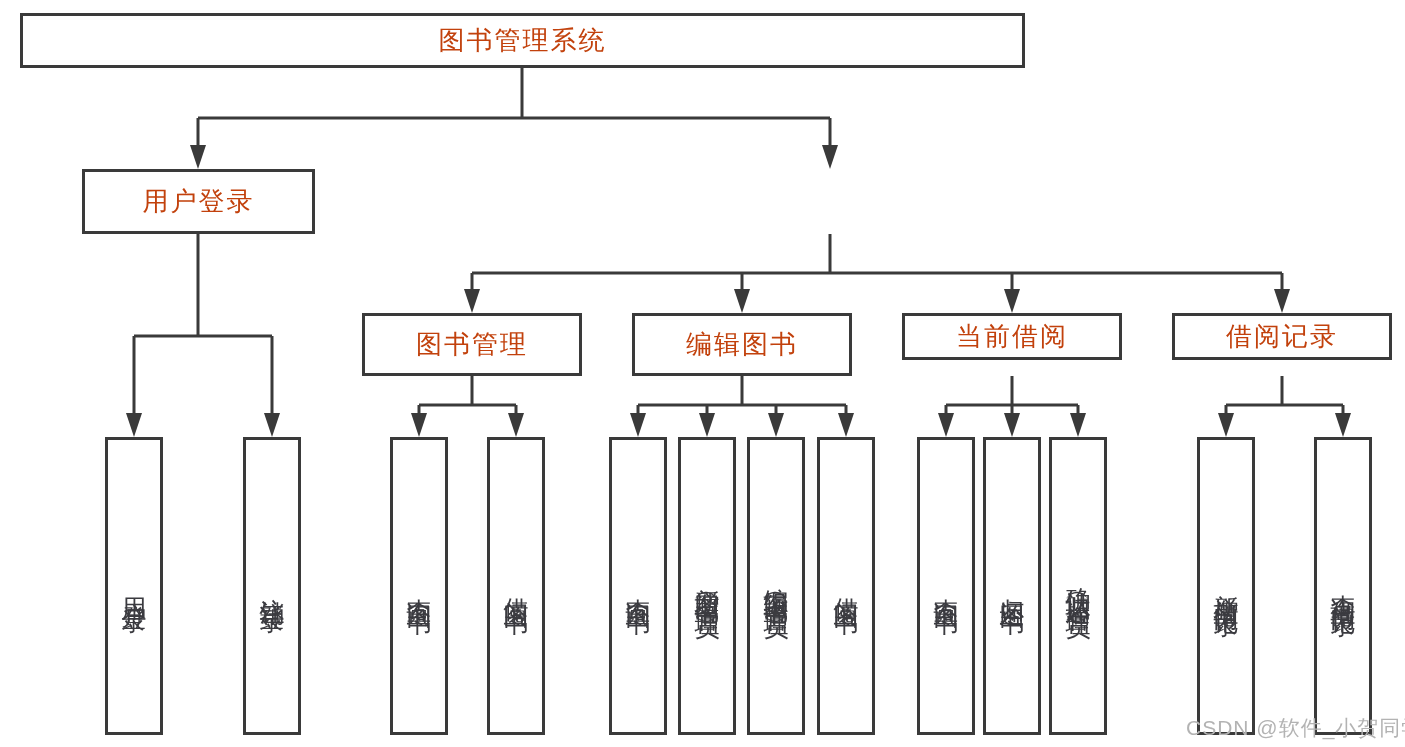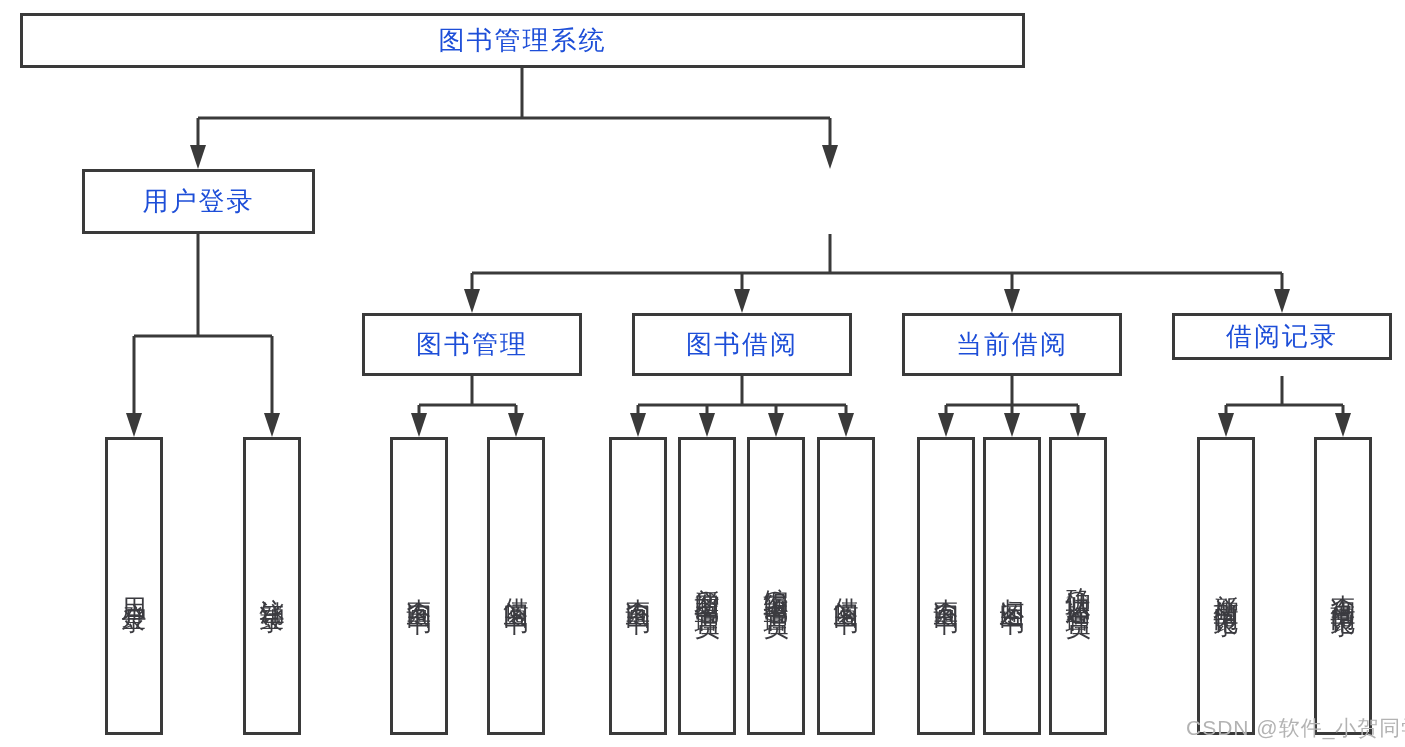--- a/index.html
+++ b/index.html
@@ -16,21 +16,21 @@
     position:absolute;
     box-sizing:border-box;
     border:3px solid #3a3a3a;
     background:#ffffff;
     display:flex;align-items:center;justify-content:center;
     z-index:2;
   }
   .hnode span{
     font-size:26px;
     letter-spacing:2px;
-    color:#1d4ed8;
+    color:#c2410c;
     white-space:nowrap;
   }
   .vnode{
     position:absolute;
     top:437px;width:58px;height:298px;
     box-sizing:border-box;
     border:3px solid #3a3a3a;
     background:#ffffff;
     display:flex;align-items:center;justify-content:center;
     z-index:2;
@@ -104,23 +104,23 @@
   </div>
 
   <div class="hnode" style="left:82px;top:169px;width:233px;height:65px">
     <span>用户登录</span>
   </div>
 
   <div class="hnode" style="left:362px;top:313px;width:220px;height:63px">
     <span>图书管理</span>
   </div>
   <div class="hnode" style="left:632px;top:313px;width:220px;height:63px">
-    <span>图书借阅</span>
+    <span>编辑图书</span>
   </div>
-  <div class="hnode" style="left:902px;top:313px;width:220px;height:63px">
+  <div class="hnode" style="left:902px;top:313px;width:220px;height:47px">
     <span>当前借阅</span>
   </div>
   <div class="hnode" style="left:1172px;top:313px;width:220px;height:47px">
     <span>借阅记录</span>
   </div>
 
   <div class="vnode" style="left:105px">
     <span>用户登录</span>
   </div>
   <div class="vnode" style="left:243px">

